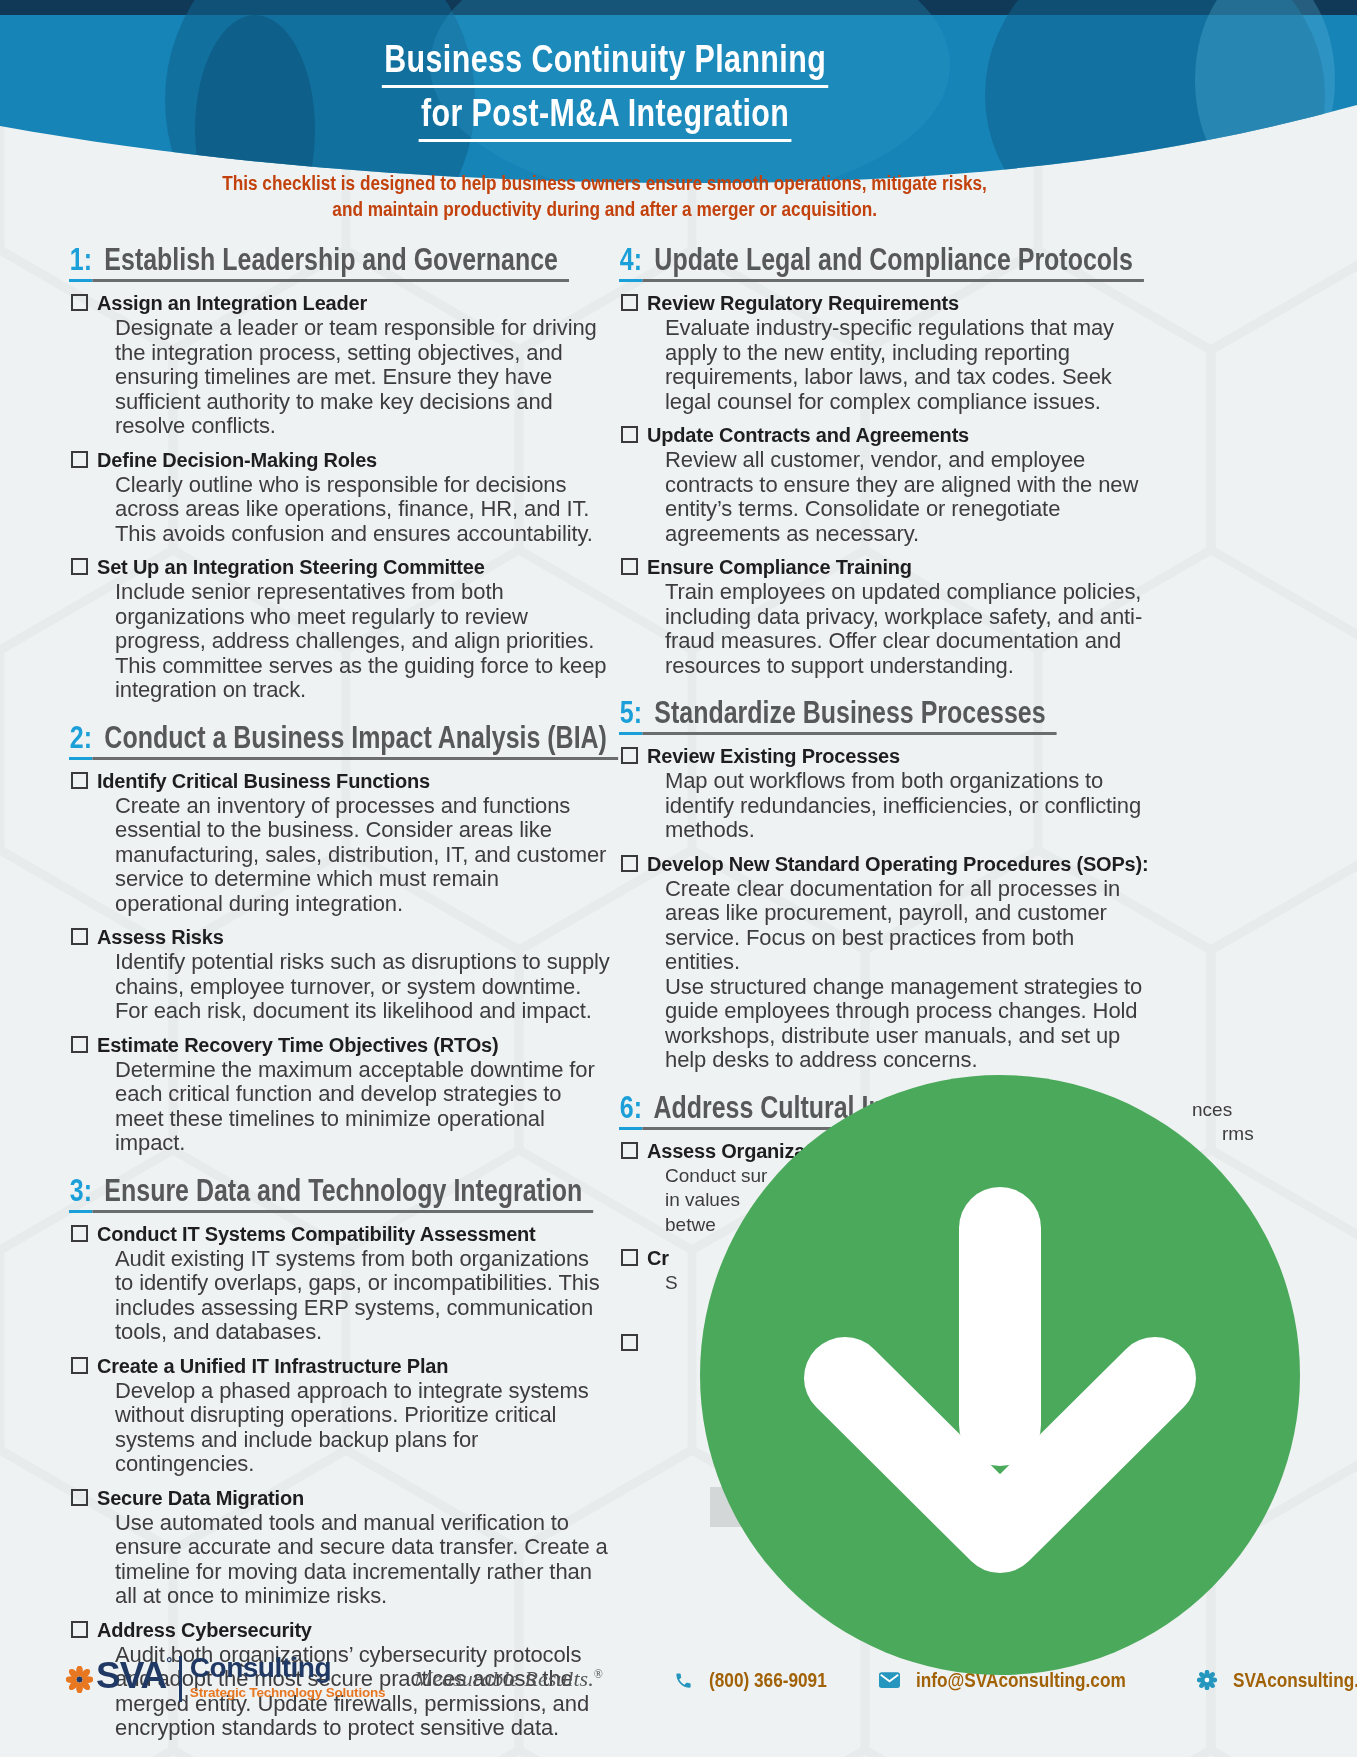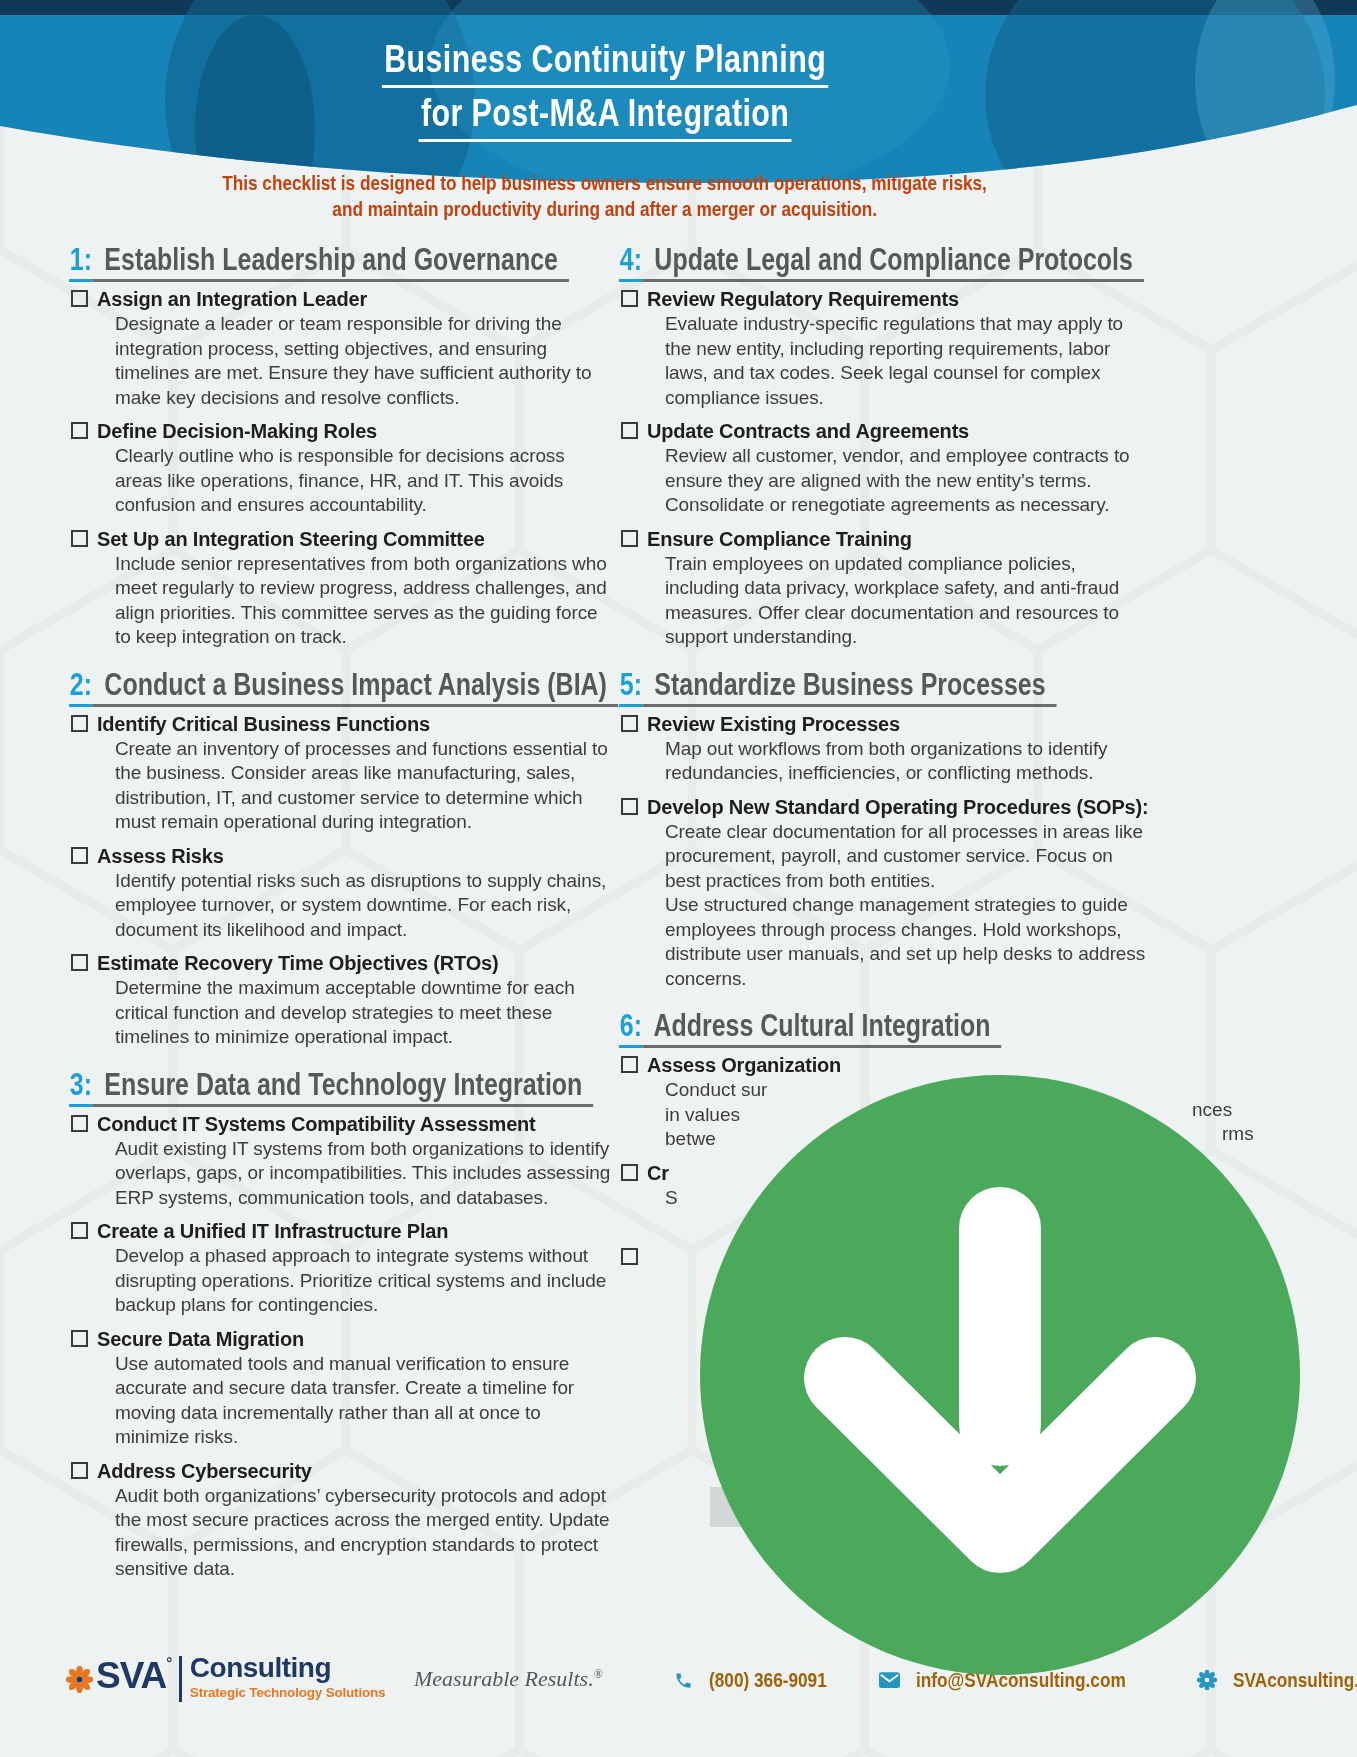--- a/index.html
+++ b/index.html
@@ -17,30 +17,30 @@
   .hdr-title .line{line-height:47px}
   .hdr-title .u{display:inline-block;font-size:38px;font-weight:bold;color:#fff;
     letter-spacing:.5px;border-bottom:3px solid #fff;padding:0 3px 2px;
     transform:scaleX(.8);transform-origin:50% 50%}
   .intro{position:absolute;left:0;top:170px;width:1210px;text-align:center;z-index:3;
     font-weight:bold;color:#c2410c;font-size:20px;line-height:26px}
   .intro .cond{display:inline-block;transform:scaleX(.86);transform-origin:50% 50%;white-space:nowrap}
   
   .col{position:absolute;top:240px;width:548px;z-index:1}
   .col-left{left:69px}.col-right{left:619px}
-  .sec-heading{margin:15px 0 4px;white-space:nowrap}
+  .sec-heading{margin:15px 0 12px;white-space:nowrap}
   .sec-heading .cond{display:inline-block;transform:scaleX(.78);transform-origin:0 50%;
     font-size:32px;font-weight:bold;line-height:38px}
   .sec-num{color:var(--accent);border-bottom:3px solid var(--accent);padding:0 1px 2px}
   .sec-title{color:var(--title-gray);border-bottom:3px solid #6b6c6e;padding:0 14px 2px 6px}
   .section:first-child .sec-heading{margin-top:0}
   .item-row{display:flex;gap:9px;margin-top:8px;line-height:26px;padding-left:2px}
   .checkbox{flex:0 0 auto;width:17px;height:17px;border:2.5px solid #3a3a3c;margin-top:4px;background:transparent}
   .item-title{font-size:20px;font-weight:bold;color:#1e1e20;letter-spacing:-.2px}
-  .item-desc{font-size:19px;line-height:24.5px;margin-left:46px;color:var(--body);width:497px;letter-spacing:-.1px}
+  .item-desc{font-size:22px;line-height:24.5px;margin-left:46px;color:var(--body);width:497px;letter-spacing:-.1px}
   .col-right .item-desc{width:488px}
   .item-desc-line{font-size:19px;line-height:24.5px;margin-left:46px;color:var(--body);white-space:nowrap}
   .sec-6 .item:last-child .item-row{margin-top:34px}
   .fragment{position:absolute;font-size:19px;line-height:24.5px;color:var(--body);z-index:1;white-space:nowrap}
   
   .overlay{position:absolute;left:0;top:0;z-index:6;pointer-events:none}
   .overlay .btn{pointer-events:auto;cursor:pointer}
   
   .footer{position:absolute;left:0;top:1648px;width:1137px;height:80px;z-index:4}
   .logo{position:absolute;left:66px;top:6px;display:flex;align-items:flex-start}

